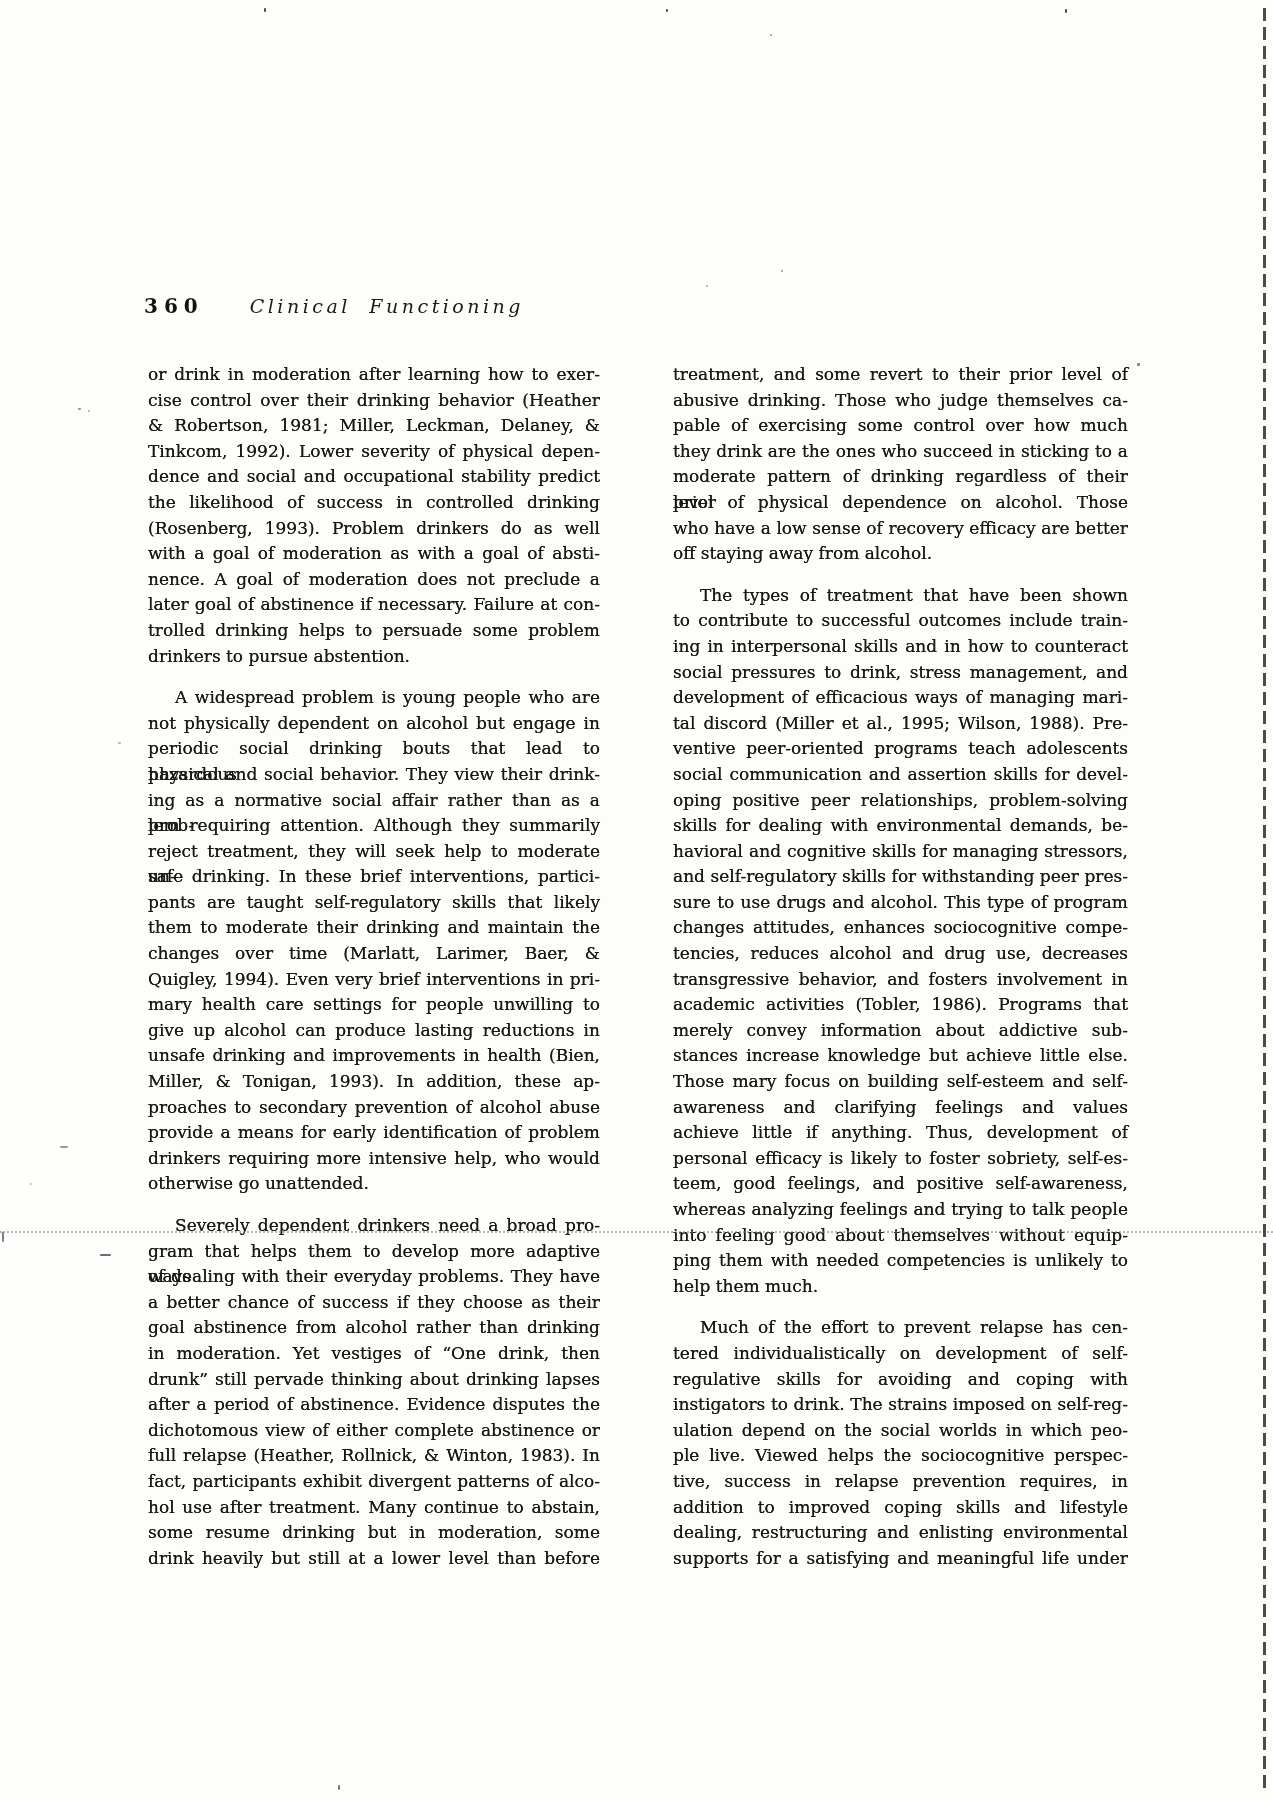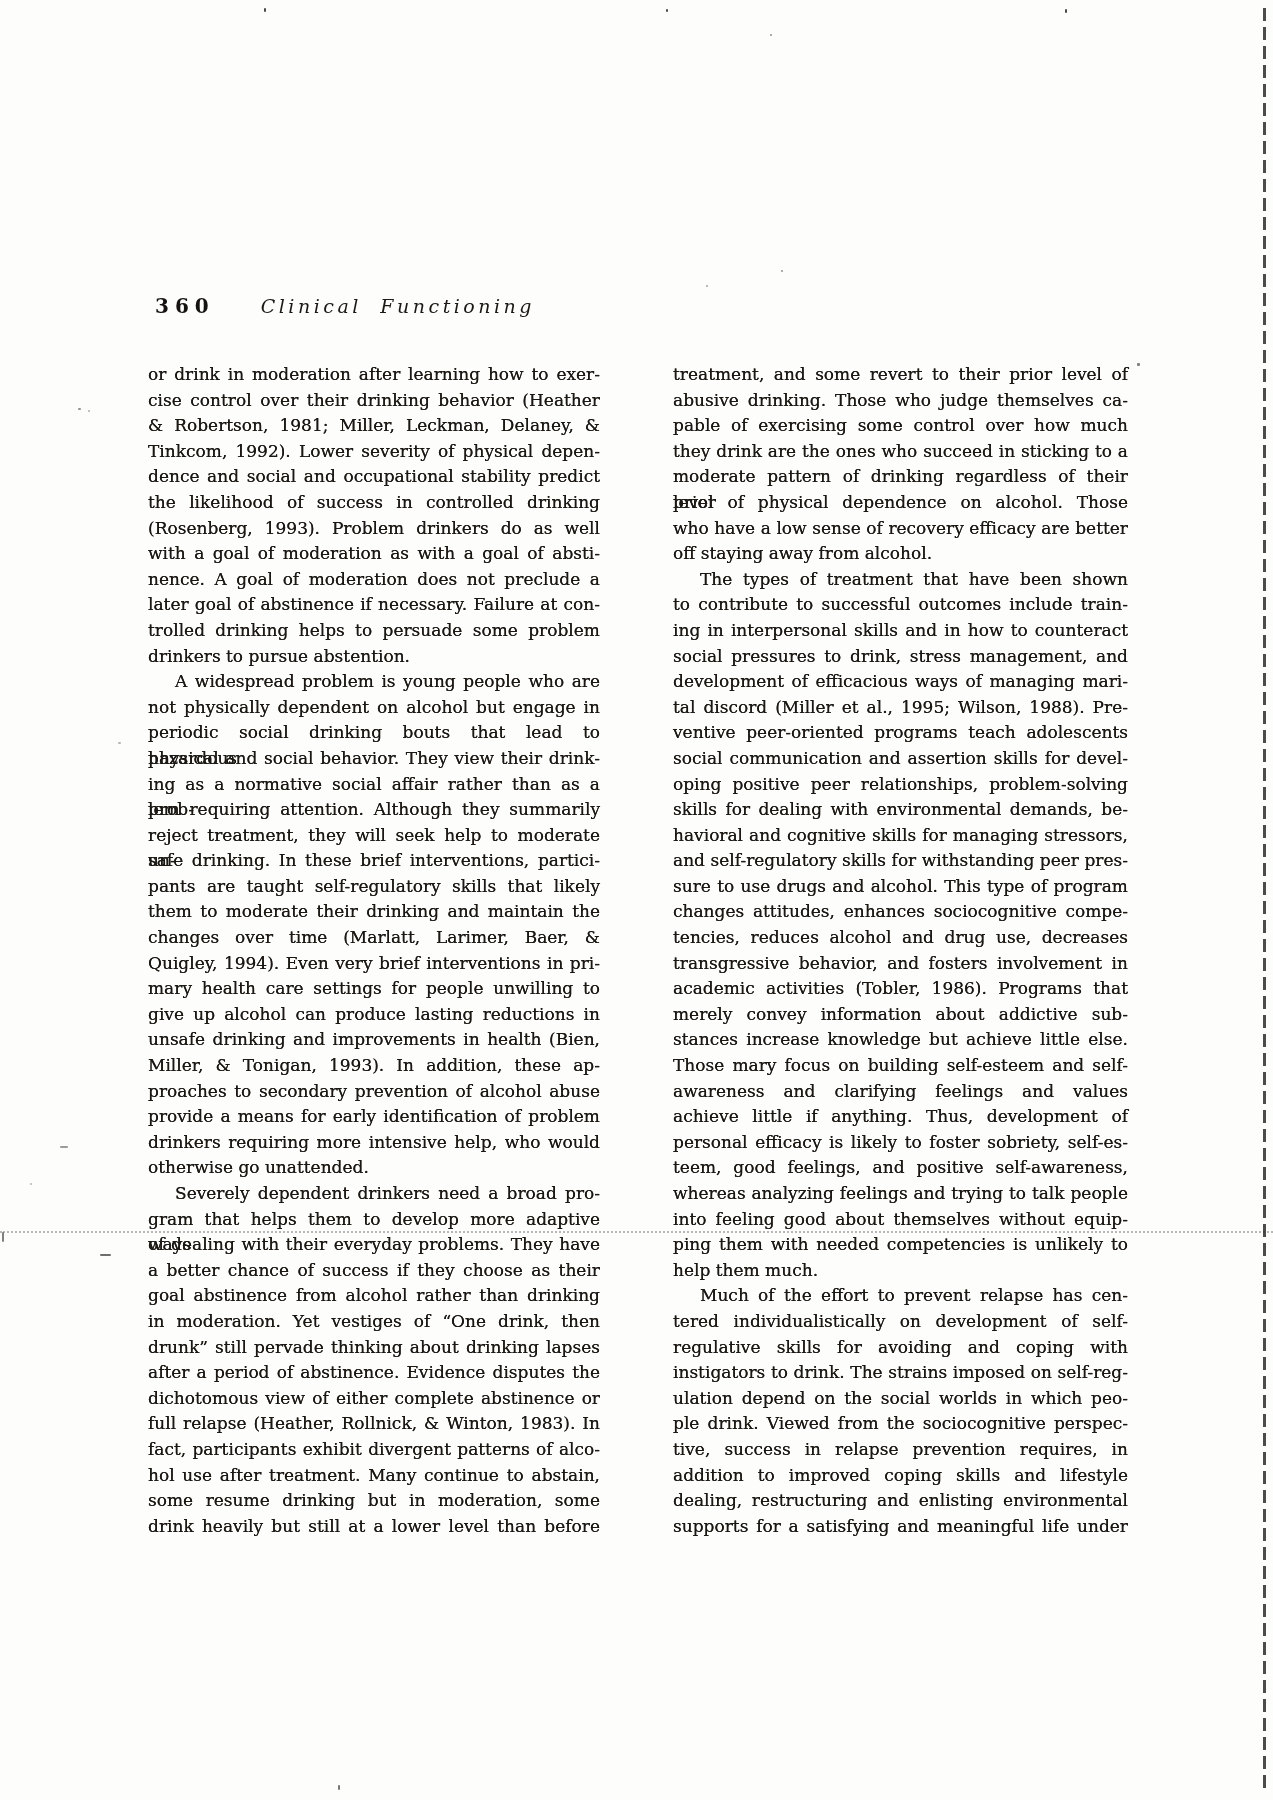--- a/index.html
+++ b/index.html
@@ -6,41 +6,41 @@
   .page{
     position:relative;
     width:1273px;height:1800px;
     margin:0 auto;
     background:#fdfdfc;
     overflow:hidden;
     font-family:"DejaVu Serif", serif;
     color:#1b1814;
   }
   
-  .running-header{position:absolute;top:294px;left:155px;white-space:nowrap;}
+  .running-header{position:absolute;top:294px;left:144px;white-space:nowrap;}
   .pagenum{
     font-weight:700;font-size:20px;letter-spacing:6px;
     color:#151210;
   }
   .runhead{
     font-style:italic;font-size:19px;letter-spacing:3.5px;word-spacing:9px;
     margin-left:46px;color:#1c1915;
   }
   
   .col{position:absolute;top:362px;}
   .col.left{left:148px;width:452px;}
   .col.right{left:673px;width:455px;}
   .line{
     font-size:17px;line-height:25.6px;height:25.6px;
     text-align:justify;text-align-last:justify;
     white-space:normal;
     text-shadow:0 0 0.35px #2a2622;
   }
   .line.last{text-align-last:left;}
-  .line.indent{padding-left:27px;}
+  .line.indent{padding-left:27px;margin-top:16px;}
   
   .dotted-rule{
     position:absolute;left:0;top:1231px;width:1273px;height:0;
     border-top:2px dotted rgba(125,125,125,0.55);
   }
   .edge-line{
     position:absolute;left:1263px;top:8px;width:2.5px;height:1786px;
     background:repeating-linear-gradient(180deg,#2e2c2a 0px,#2e2c2a 13px,transparent 13px,transparent 19px);
     opacity:.85;
   }
@@ -153,21 +153,21 @@
       <div class="line">teem, good feelings, and positive self-awareness,</div>
       <div class="line">whereas analyzing feelings and trying to talk people</div>
       <div class="line">into feeling good about themselves without equip-</div>
       <div class="line">ping them with needed competencies is unlikely to</div>
       <div class="line last">help them much.</div>
       <div class="line indent">Much of the effort to prevent relapse has cen-</div>
       <div class="line">tered individualistically on development of self-</div>
       <div class="line">regulative skills for avoiding and coping with</div>
       <div class="line">instigators to drink. The strains imposed on self-reg-</div>
       <div class="line">ulation depend on the social worlds in which peo-</div>
-      <div class="line">ple drink. Viewed from the sociocognitive perspec-</div>
+      <div class="line">ple live. Viewed helps the sociocognitive perspec-</div>
       <div class="line">tive, success in relapse prevention requires, in</div>
       <div class="line">addition to improved coping skills and lifestyle</div>
       <div class="line">dealing, restructuring and enlisting environmental</div>
       <div class="line">supports for a satisfying and meaningful life under</div>
     </div>
 
   <div class="dotted-rule"></div>
   <div class="edge-line"></div>
 
   <div class="speck sp1"></div>

